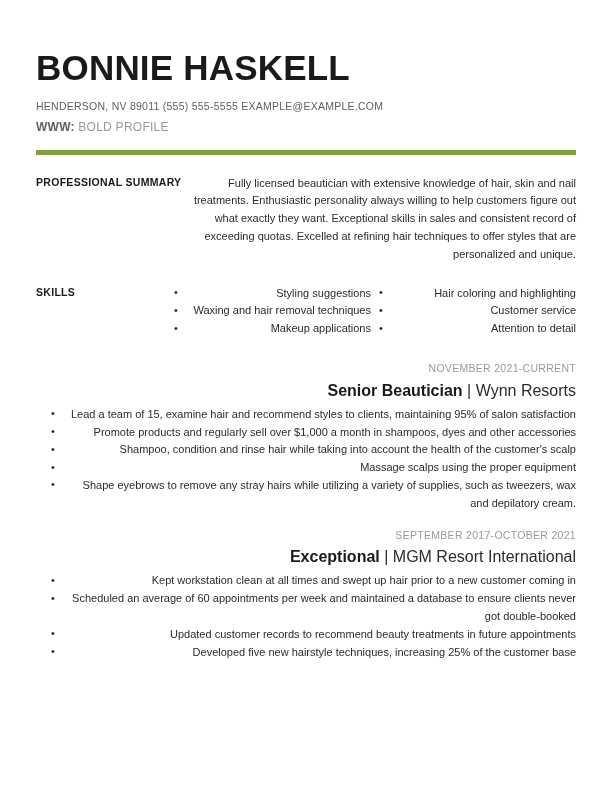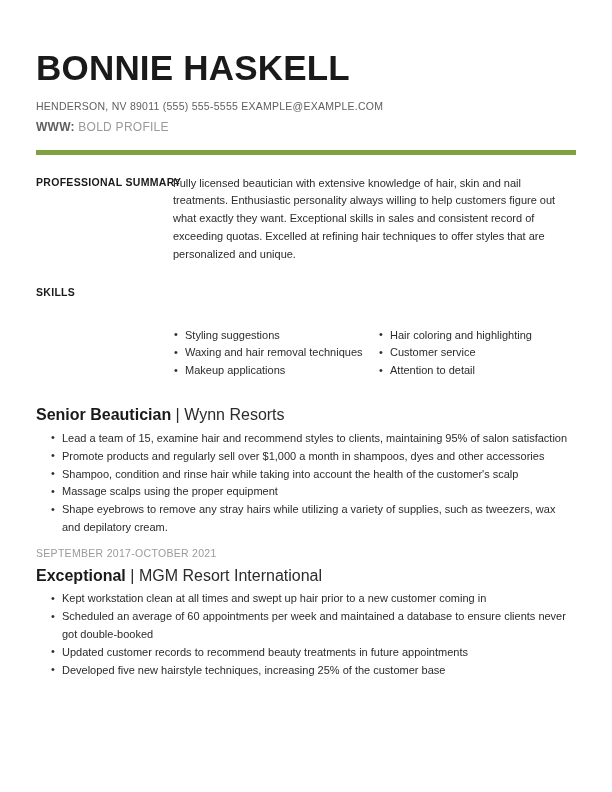--- a/index.html
+++ b/index.html
@@ -80,35 +80,35 @@
     font-weight: bold;
     color: #1a1a1a;
     letter-spacing: 0.3px;
     line-height: 1.45;
     text-transform: uppercase;
     white-space: nowrap;
   }
   .section-body {
     flex: 1 1 auto;
     min-width: 0;
+    text-align: right;
   }
 
   
   .summary-text {
     font-size: 11px;
     line-height: 1.62;
     color: #2b2b2b;
     margin: 0;
   }
 
   
   .skills-columns {
     display: flex;
     gap: 7px;
-    margin-top: 42px;
   }
   .skills-col {
     flex: 1 1 0;
     min-width: 0;
   }
   ul.bullets {
     list-style: none;
     margin: 0;
     padding: 0;
   }
@@ -124,21 +124,21 @@
     content: "\2022";
     position: absolute;
     left: 1px;
     top: -0.5px;
     font-size: 11px;
     color: #2b2b2b;
   }
 
   
   .job { margin-bottom: 0; }
-  .job + .job { margin-top: 8px; }
+  .job + .job { margin-top: 14px; }
   .job-date {
     font-size: 10.5px;
     color: #9a9a9a;
     letter-spacing: 0.3px;
     line-height: 1.6;
     text-transform: uppercase;
     margin-bottom: 1px;
   }
   .job-title-line {
     font-size: 16px;
@@ -215,20 +215,21 @@
           </ul>
         </div>
       </div>
     </div>
   </div>
 
   <div class="section section-work">
     <div class="section-body">
 
       <div class="job">
+        <div class="job-date">NOVEMBER 2021-CURRENT</div>
         <div class="job-title-line">
           <span class="job-title">Senior Beautician</span>
           <span class="job-sep">|</span>
           <span class="job-company">Wynn Resorts</span>
         </div>
         <ul class="job-bullets">
           <li>Lead a team of 15, examine hair and recommend styles to clients, maintaining 95% of salon satisfaction</li>
           <li>Promote products and regularly sell over $1,000 a month in shampoos, dyes and other accessories</li>
           <li>Shampoo, condition and rinse hair while taking into account the health of the customer's scalp</li>
           <li>Massage scalps using the proper equipment</li>

